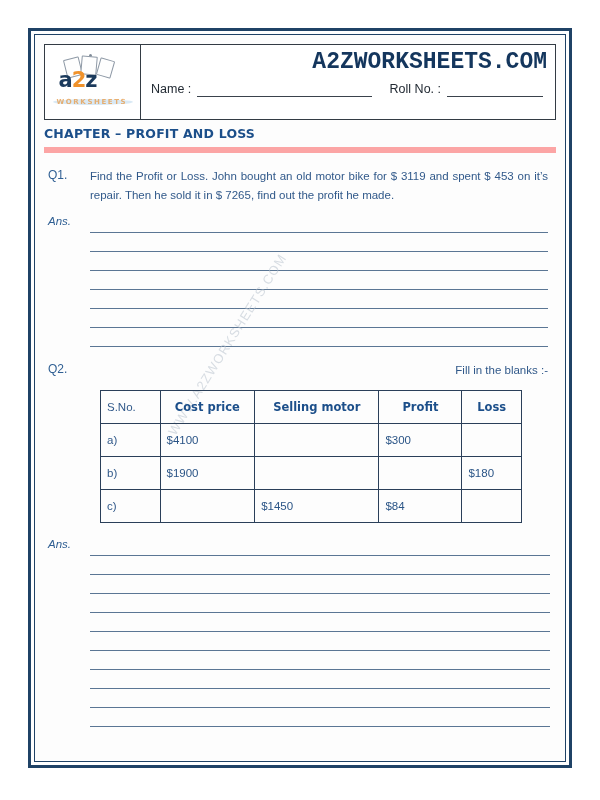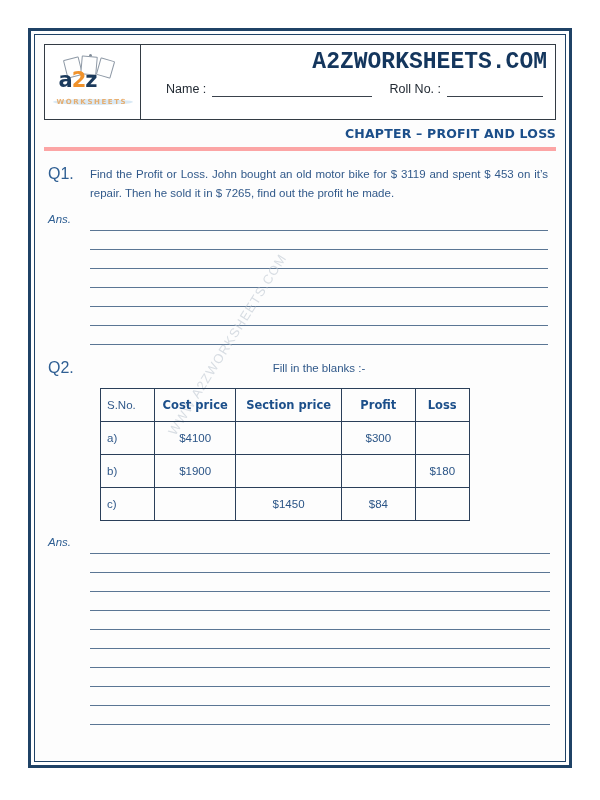--- a/index.html
+++ b/index.html
@@ -132,73 +132,72 @@
     margin-bottom: 1px;
   }
 
   .field-row {
     display: flex;
     align-items: flex-end;
     font-size: 12.5px;
     color: #222a33;
     height: 21px;
     white-space: nowrap;
-    margin-left: 15px;
   }
   .field-label { padding-right: 2px; line-height: 16px; }
   .rule {
     border-bottom: 1px solid #3a424c;
     height: 13px;
     margin: 0 4px;
   }
   .rule-name    { flex: 1 1 auto; }
   .rule-roll    { width: 96px; }
   .rule-class   { width: 80px; }
   .rule-section { width: 76px; }
   .rule-date    { width: 104px; }
   .sp { width: 14px; flex: 0 0 14px; }
 
   .chapter-bar {
     margin: 0 9px;
-    border-bottom: 4px solid #fca5a5;
-    text-align: right;
+    border-bottom: 6px solid #fca5a5;
+    text-align: left;
     padding: 4px 0 5px 0;
   }
   .chapter-title {
     font-family: "DejaVu Sans", sans-serif;
     font-weight: bold;
     font-size: 12.5px;
     color: #1c4f8a;
     letter-spacing: .2px;
   }
 
   
   .body-area {
     padding: 0 9px;
     position: relative;
   }
 
   .q-block { display: flex; margin-top: 14px; }
   .q-num {
     width: 46px;
     flex: 0 0 46px;
-    font-size: 16px;
+    font-size: 12px;
     color: #2f5f93;
     padding-left: 4px;
     line-height: 17px;
   }
   .q-text {
     flex: 1;
     font-size: 11.5px;
     color: #31598a;
     line-height: 19px;
     text-align: justify;
     padding-right: 8px;
   }
-  .q-text.left { text-align: center; }
+  .q-text.left { text-align: right; }
 
   .ans-block { display: flex; margin-top: 9px; }
   .ans-label {
     width: 46px;
     flex: 0 0 46px;
     font-size: 11.5px;
     color: #2f5f93;
     padding-left: 4px;
     line-height: 14px;
     font-style: italic;
@@ -206,21 +205,21 @@
   .ans-lines { flex: 1; padding-right: 8px; }
   .ans-line {
     border-bottom: 1px solid #5b7694;
     height: 19px;
   }
   .ans-lines.wide { padding-right: 6px; }
 
   
   .table-wrap {
     margin: 10px 0 0 56px;
-    width: 370px;
+    width: 422px;
     position: relative;
     z-index: 8;
   }
   table.data {
     border-collapse: collapse;
     width: 100%;
     background: transparent;
   }
   table.data th, table.data td {
     border: 1px solid #2a3f59;
@@ -236,21 +235,21 @@
     color: #1c4f8a;
     font-size: 11.5px;
   }
   table.data th.sno {
     font-weight: normal;
     text-align: left;
     font-family: "Liberation Sans", sans-serif;
     color: #31598a;
   }
   table.data td.sno { text-align: left; color: #31598a; }
-  table.data td.val { text-align: center; }
+  table.data td.val { text-align: left; }
 
   .col-sno  { width: 60px; }
   .col-cp   { width: 96px; }
   .col-sp   { width: 126px; }
   .col-pr   { width: 84px; }
   .col-ls   { width: 60px; }
 </style>
 </head>
 <body>
 
@@ -322,21 +321,21 @@
           <col class="col-sno">
               <col class="col-cp">
               <col class="col-sp">
               <col class="col-pr">
               <col class="col-ls">
         </colgroup>
         <thead>
           <tr>
             <th class="sno">S.No.</th>
             <th>Cost price</th>
-            <th>Section price</th>
+            <th>Selling motor</th>
             <th>Profit</th>
             <th>Loss</th>
           </tr>
         </thead>
         <tbody>
           <tr>
             <td class="sno">a)</td>
             <td class="val">$4100</td>
             <td class="val"></td>
             <td class="val">$300</td>

